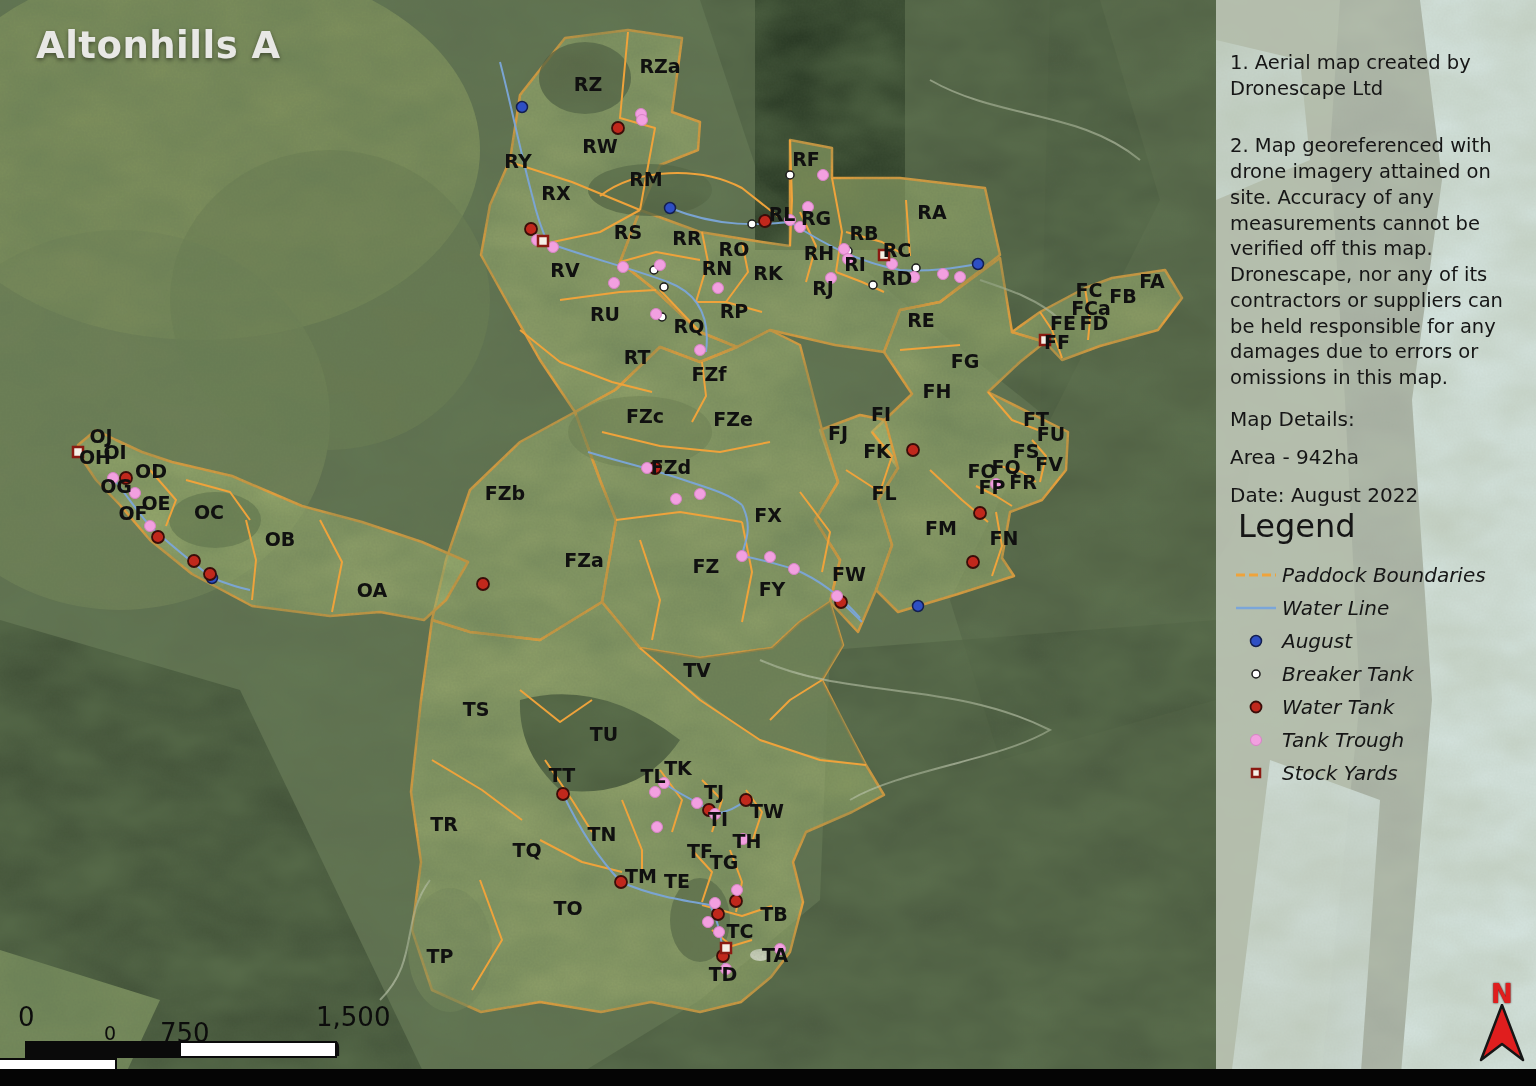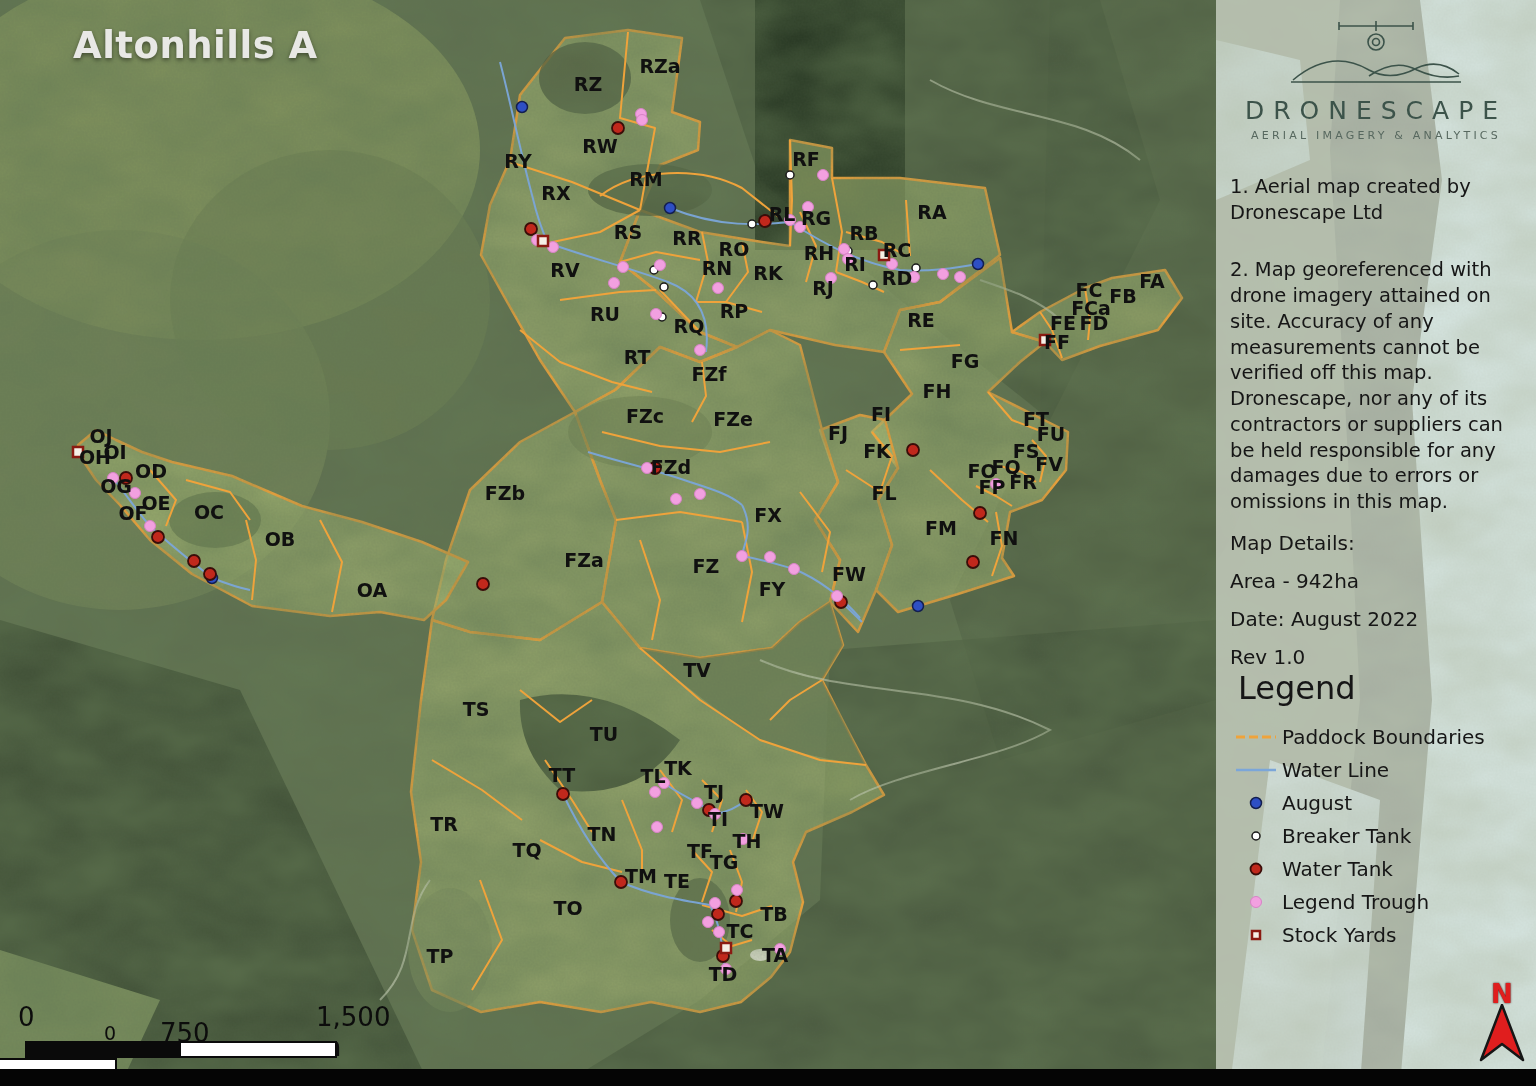--- a/index.html
+++ b/index.html
@@ -4,37 +4,37 @@
 <style>
   html,body { margin:0; padding:0; background:#1a1a1a; }
   #stage {
     position:relative; width:1536px; height:1086px; overflow:hidden;
     font-family:"DejaVu Sans","Liberation Sans",sans-serif; 
   }
   #terrain { position:absolute; left:0; top:0; }
   .map-title {
     position:absolute; left:36px; top:24px;
     font-size:37px; font-weight:bold; color:#E8E8E5;
-    letter-spacing:0.5px; text-shadow:0 2px 4px rgba(0,0,0,.45);margin-left:37px;
+    letter-spacing:0.5px; text-shadow:0 2px 4px rgba(0,0,0,.45);
   }
   
   .sidebar {
     position:absolute; left:1216px; top:0; width:320px; height:1069px;
     background:rgba(250,251,248,0.55);
     box-sizing:border-box; padding:18px 14px 0 14px; color:#161616;
   }
   .brand { text-align:center; margin-bottom:14px; }
   .brand-name { font-size:25px; letter-spacing:9px; color:#3C534A; margin-top:2px; font-weight:500;}
   .brand-tag  { font-size:11px; letter-spacing:3.2px; color:#57685F; margin-top:4px; }
   .note { font-size:19.5px; line-height:1.32; margin-top:32px; }
   .details-heading { font-size:20px; margin-top:16px; }
   .details-line { font-size:20px; margin-top:14px; }
   .legend-heading { font-size:32px; margin-left:8px; }
   .legend-rows { margin-top:14px; }
-  .legend-row { display:flex; align-items:center; height:33px; }
+  .legend-row { display:flex; align-items:center; height:33px;font-style:italic; }
   .legend-sym { width:52px; display:flex; justify-content:center; align-items:center; flex:none; }
   .legend-label { font-size:20px; }
   .north { position:absolute; left:1472px; top:984px; width:60px; text-align:center; }
   .north-n { font-size:26px; font-weight:bold; color:#E01E1E; text-shadow:0 0 2px #300; line-height:20px; }
   
   .scalebar { position:absolute; left:0; top:998px; width:420px; height:72px; color:#0c0c0c; }
   .sb-label { position:absolute; font-size:26px; }
   .sb-0   { left:18px;  top:4px; }
   .sb-750 { left:160px; top:20px; }
   .sb-end { left:316px; top:4px; }
@@ -376,41 +376,25 @@
   <span class="sb-label sb-750">750</span>
   <span class="sb-label sb-end">1,500 m</span>
   <span class="sb-label sb-sub0">0</span>
   <div class="sb-bar">
     <div class="sb-bar-black"></div>
   </div>
   <div class="sb-subbar"></div>
 </div>
 
 <div class="sidebar">
-  <div class="brand">
-    <svg width="170" height="72" viewBox="0 0 170 72" fill="none" stroke="#3C534A" stroke-width="1.6">
-      <line x1="48" y1="8" x2="122" y2="8"></line>
-      <line x1="48" y1="4" x2="48" y2="12"></line>
-      <line x1="122" y1="4" x2="122" y2="12"></line>
-      <line x1="85" y1="3" x2="85" y2="13"></line>
-      <circle cx="85" cy="24" r="8"></circle>
-      <circle cx="85" cy="24" r="3.5"></circle>
-      <path d="M2,62 Q40,30 78,52 Q100,64 126,50 Q148,40 168,56"></path>
-      <path d="M78,58 Q104,40 126,52 Q148,62 168,58"></path>
-      <line x1="0" y1="64" x2="170" y2="64"></line>
-    </svg>
-    <div class="brand-name">DRONESCAPE</div>
-    <div class="brand-tag">AERIAL IMAGERY &amp; ANALYTICS</div>
-  </div>
   <div class="note">1. Aerial map created by Dronescape Ltd</div>
   <div class="note">2. Map georeferenced with drone imagery attained on site. Accuracy of any measurements cannot be verified off this map. Dronescape, nor any of its contractors or suppliers can be held responsible for any damages due to errors or omissions in this map.</div>
   <div class="details-heading">Map Details:</div>
   <div class="details-line">Area - 942ha</div>
   <div class="details-line">Date: August 2022</div>
-  <div class="details-line">Rev 1.0</div>
   <div class="legend-heading">Legend</div>
   <div class="legend-rows" id="legend-rows">
         <div class="legend-row">
           <span class="legend-sym">
             <svg width="44" height="12">
               <line x1="2" y1="6" x2="42" y2="6" stroke="#EFA33B" stroke-width="3" stroke-dasharray="9,4"></line>
             </svg>
           </span>
           <span class="legend-label">Paddock Boundaries</span>
         </div>
@@ -445,21 +429,21 @@
             </svg>
           </span>
           <span class="legend-label">Water Tank</span>
         </div>
         <div class="legend-row">
           <span class="legend-sym">
             <svg width="18" height="18">
               <circle cx="9" cy="9" r="5.5" fill="#F2A0E0" stroke="#D883C6" stroke-width="1"></circle>
             </svg>
           </span>
-          <span class="legend-label">Legend Trough</span>
+          <span class="legend-label">Tank Trough</span>
         </div>
         <div class="legend-row">
           <span class="legend-sym">
             <svg width="18" height="18">
               <rect x="5" y="5" width="8" height="8" fill="#F5EFE6" stroke="#8B1A12" stroke-width="2.5"></rect>
             </svg>
           </span>
           <span class="legend-label">Stock Yards</span>
         </div>
       </div>

